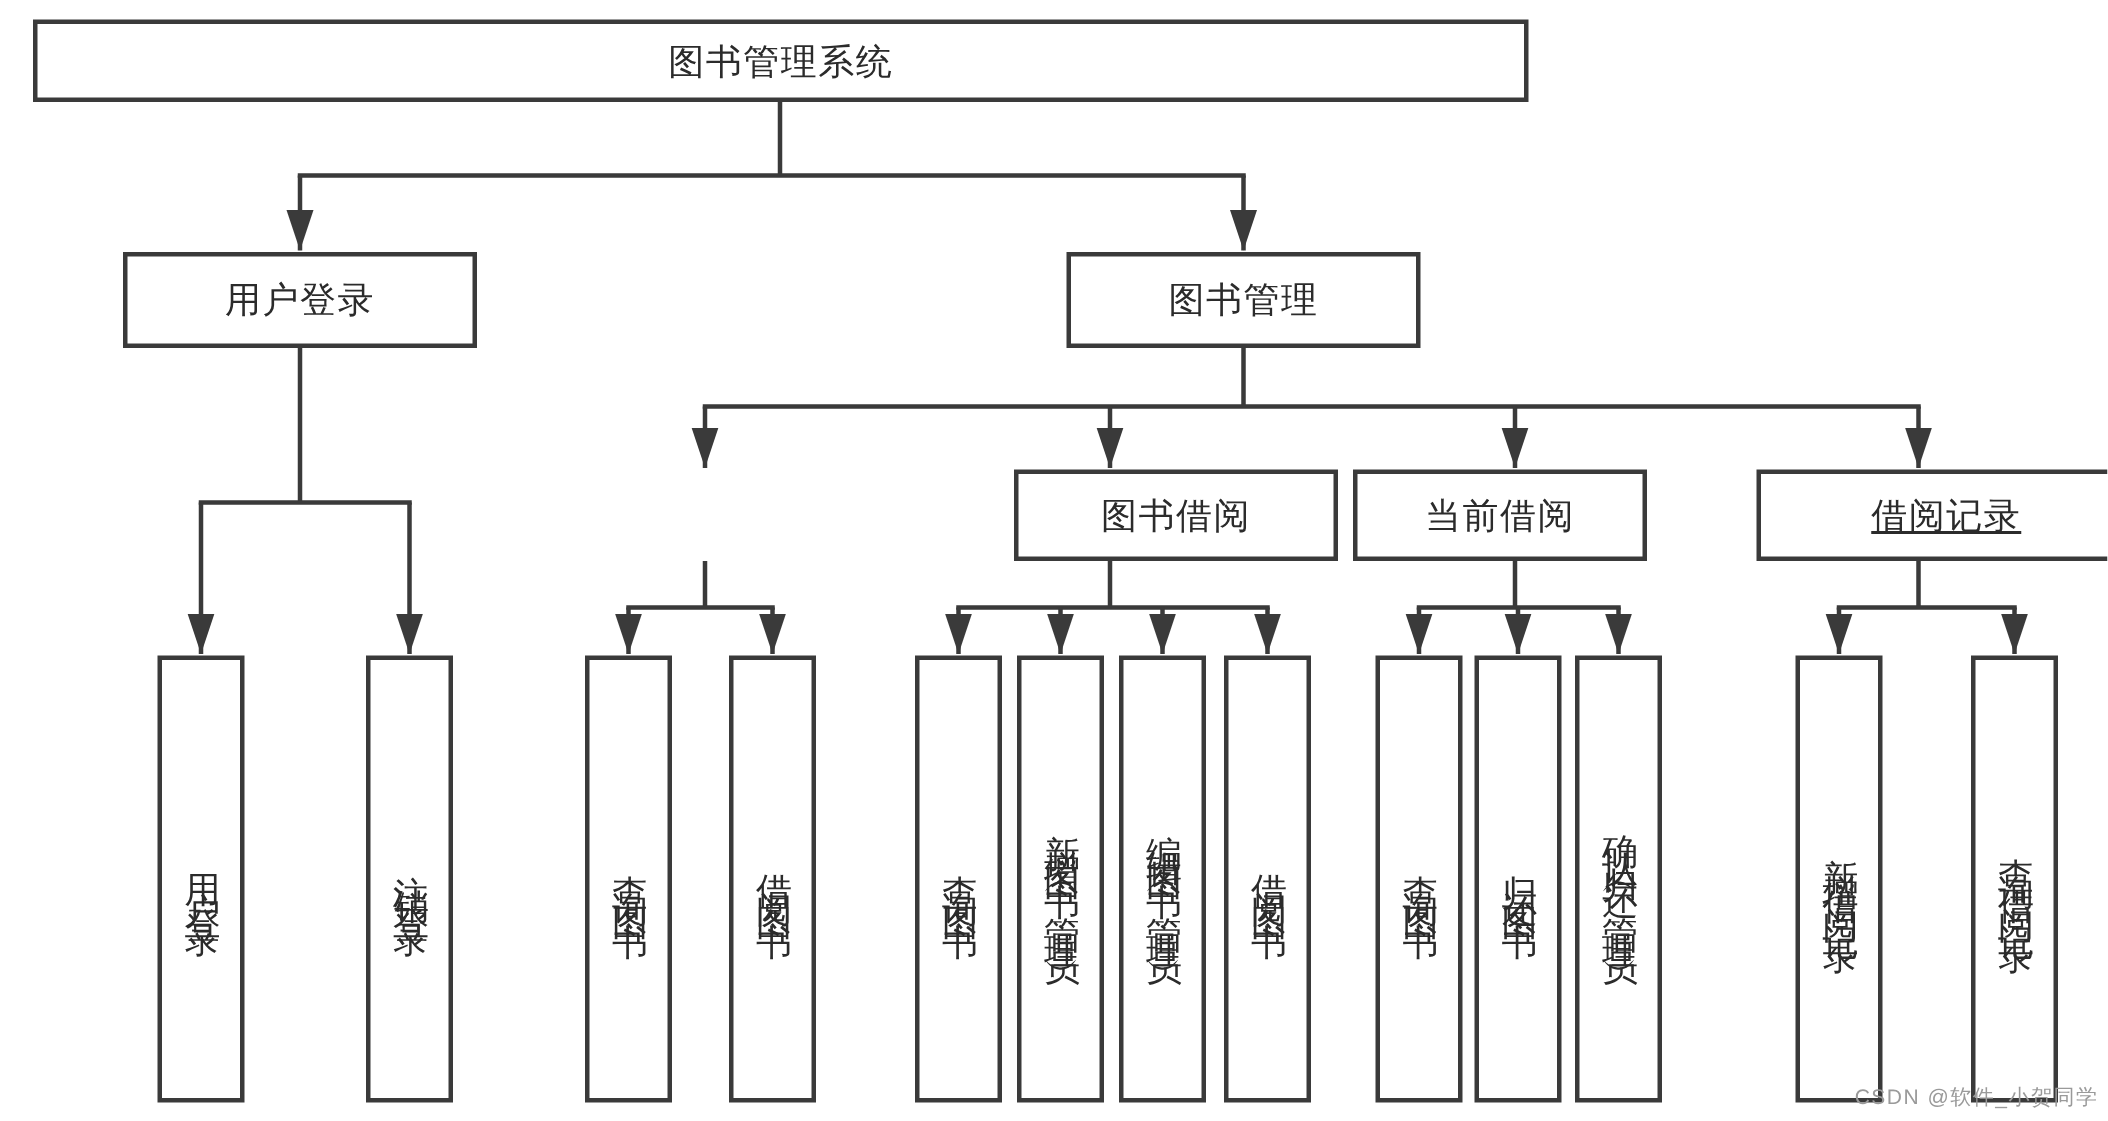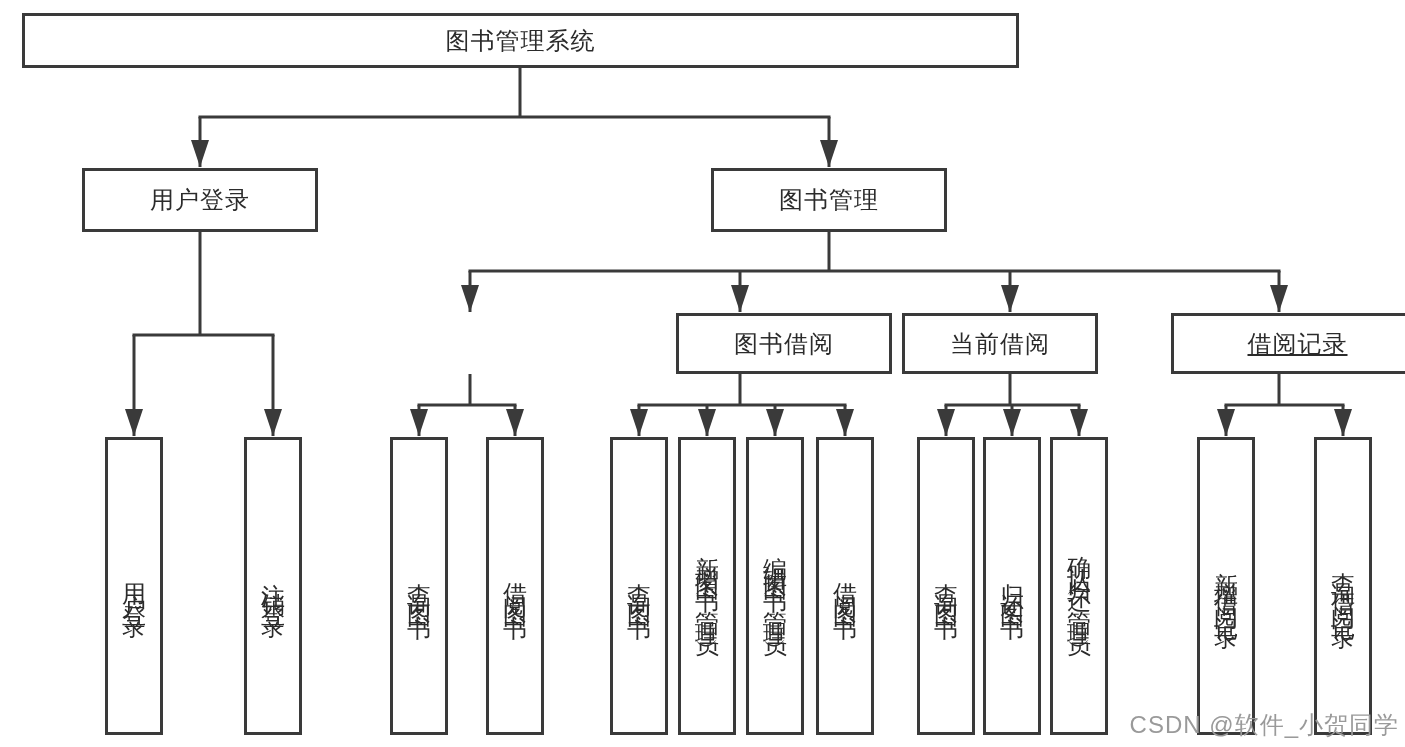--- a/index.html
+++ b/index.html
@@ -42,21 +42,21 @@
     letter-spacing: 11px;
     line-height: 1;
     width: 58px;
     top: 437px;
     height: 298px;
   }
   .watermark {
     position: absolute;
     right: 6px;
     bottom: 6px;
-    font-size: 24px;
+    font-size: 14px;
     color: #9a9a9a;
     z-index: 3;
     letter-spacing: 1px;
     white-space: nowrap;
   }
 </style>
 </head>
 <body>
 
 <div id="canvas">

